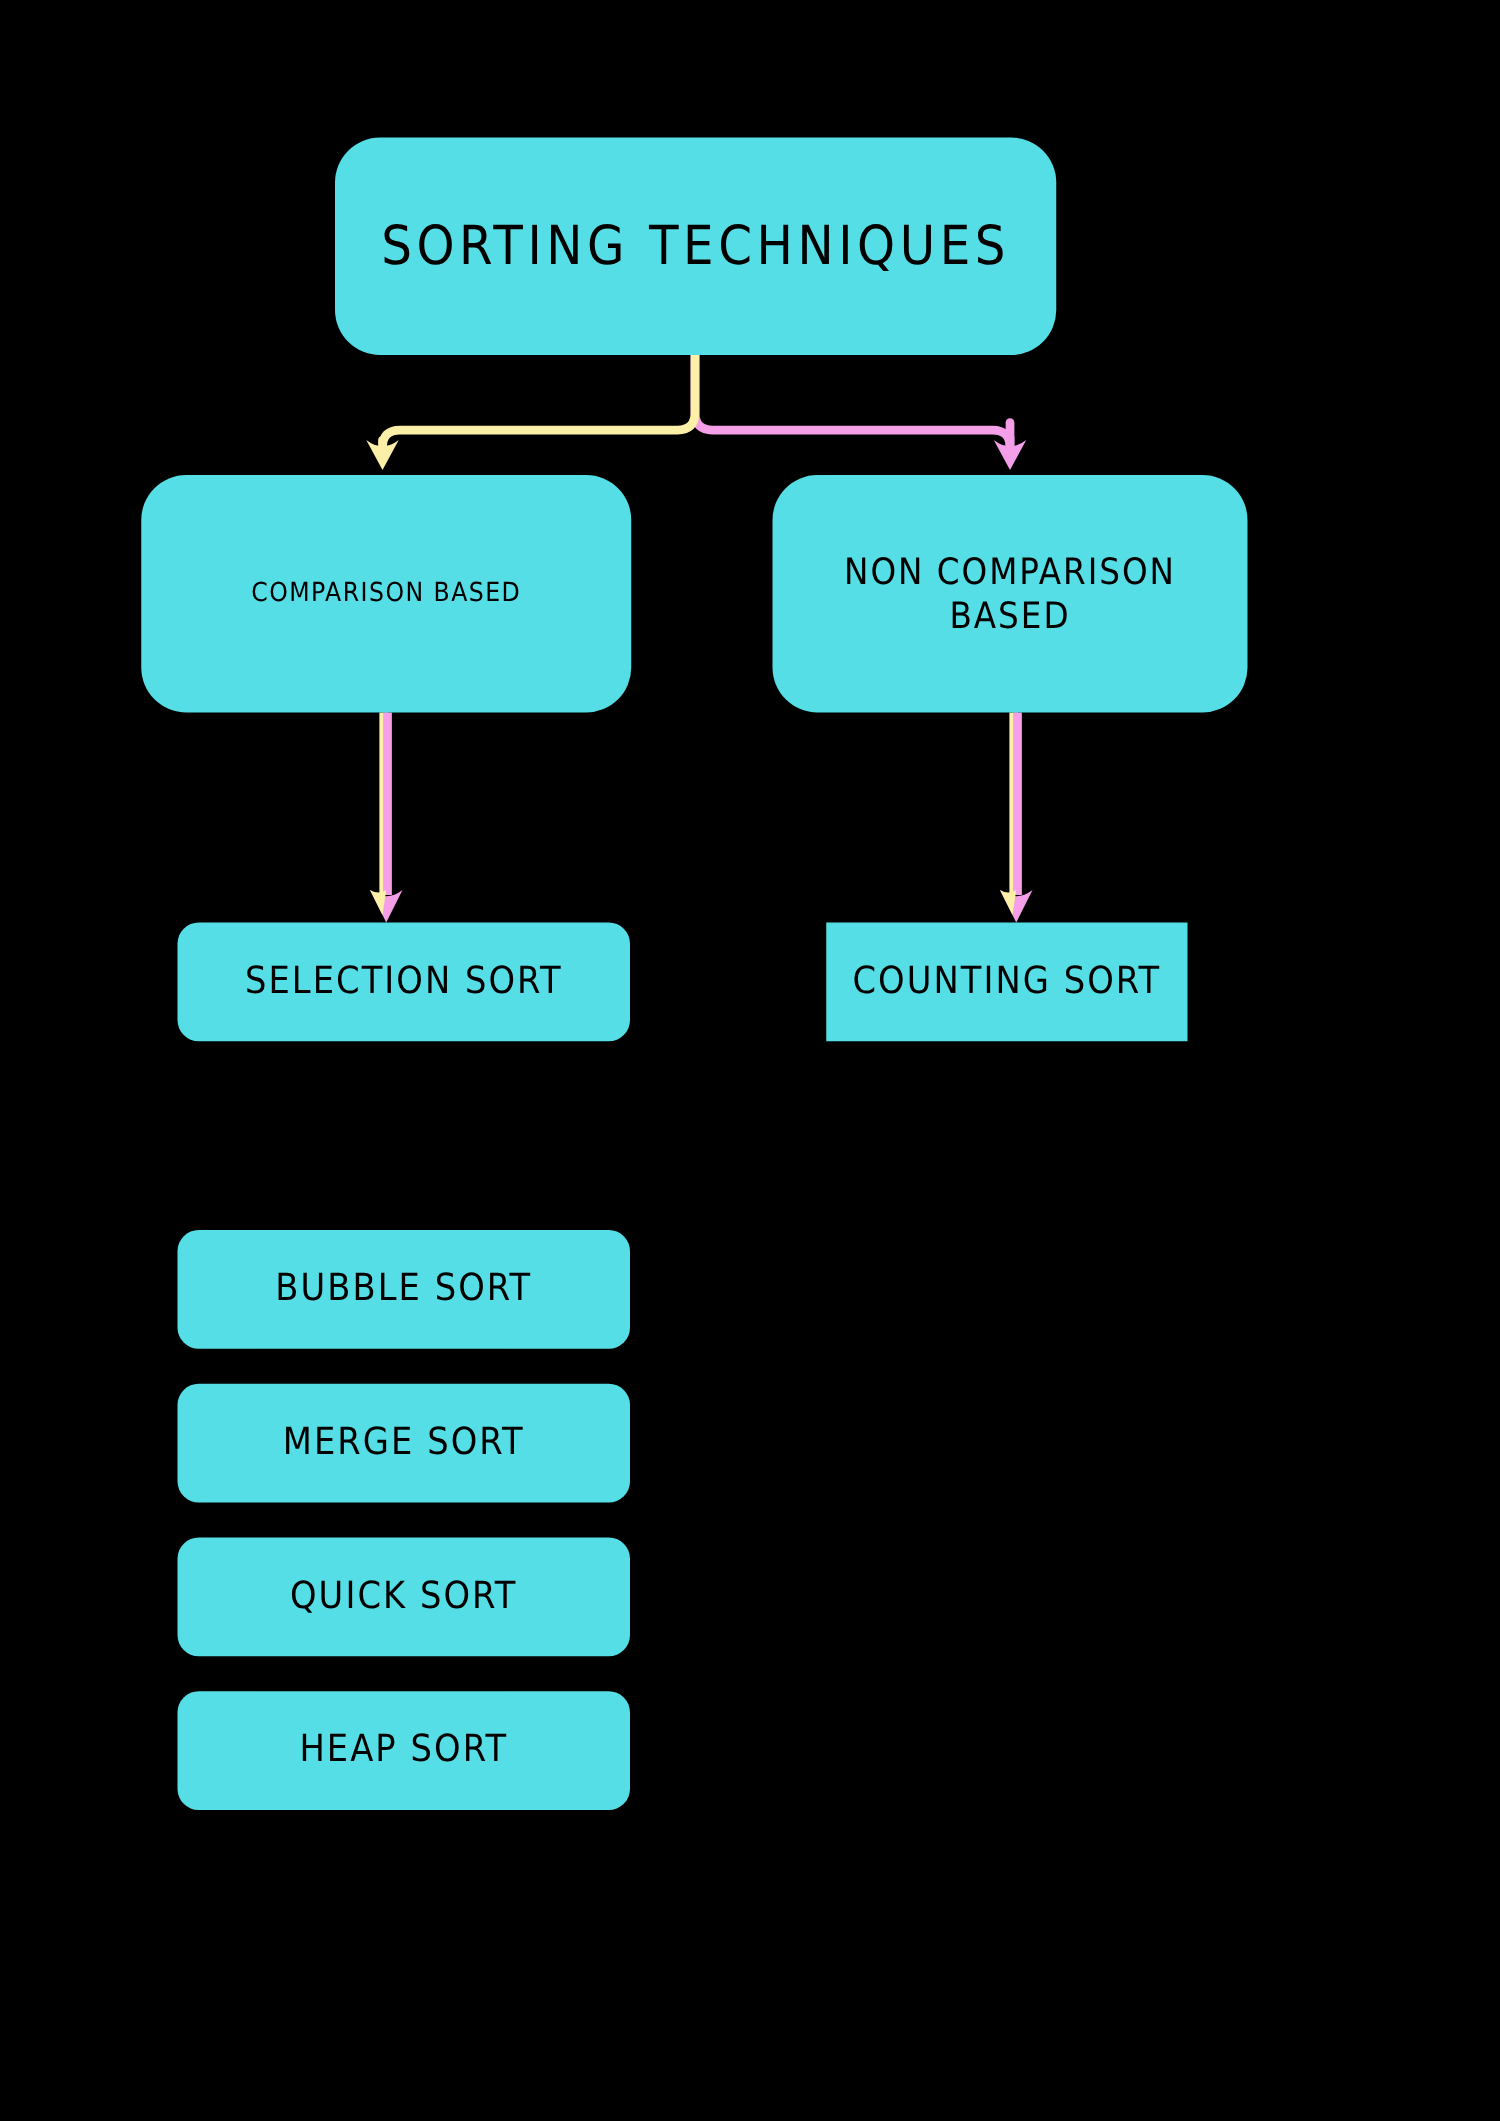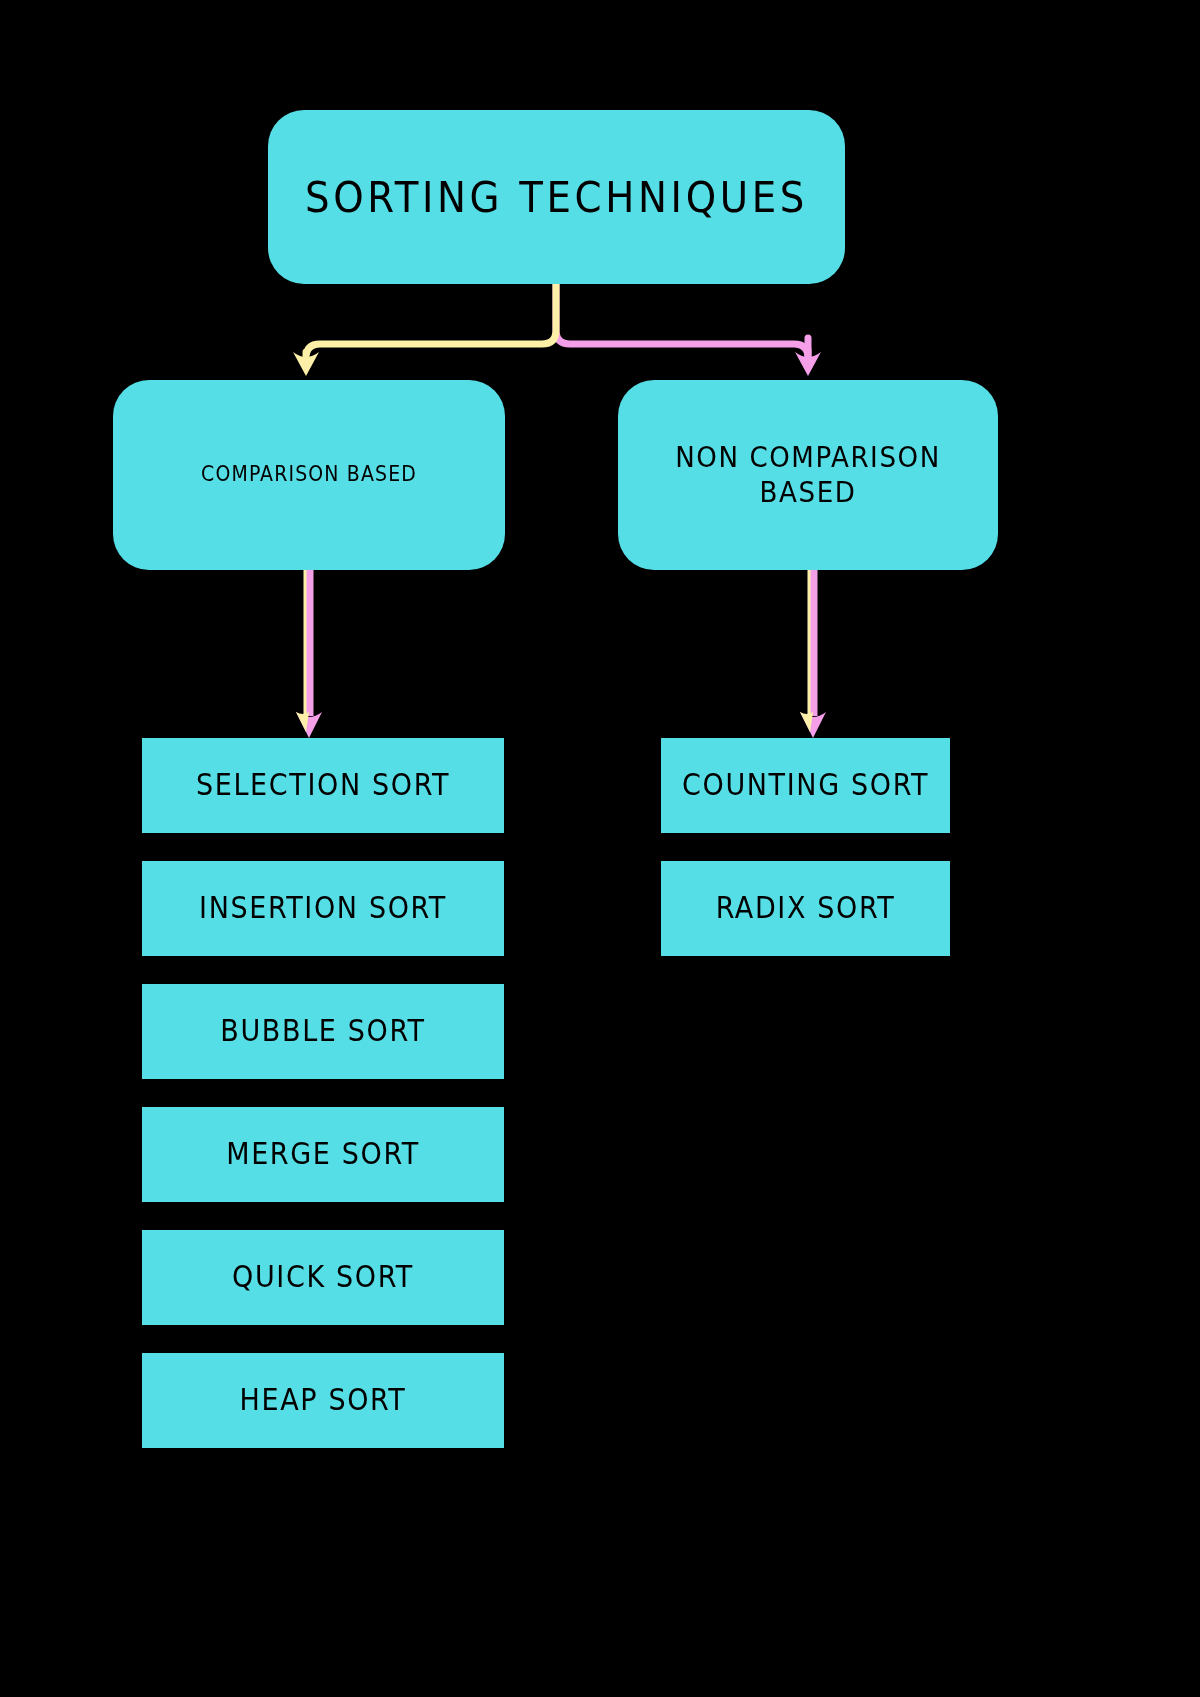--- a/index.html
+++ b/index.html
@@ -76,21 +76,21 @@
     height: 190px;
     font-size: 29px;
     padding: 0 14px;
   }
 
   
   .leaf {
     font-size: 30px;
     height: 95px;
   }
-  .leaf.left-col  { left: 142px; width: 362px; }
+  .leaf.left-col  { left: 142px; width: 362px; border-radius: 17px; }
   .leaf.right-col { left: 661px; width: 289px; }
 </style>
 </head>
 <body>
 
 <div id="canvas">
 
   <svg class="svg-layer" viewBox="0 0 1200 1697" xmlns="http://www.w3.org/2000/svg">
 
     <g>
@@ -125,27 +125,25 @@
 
   <div class="node round" id="node-noncomparison">
     <span>
       <span>NON COMPARISON</span><br>
       <span>BASED</span>
     </span>
   </div>
 
   <div class="node leaf left-col" style="top:738px">SELECTION SORT</div>
 
-  <div class="node leaf left-col" style="top:861px">INSERTION SORT</div>
 
   <div class="node leaf left-col" style="top:984px">BUBBLE SORT</div>
 
   <div class="node leaf left-col" style="top:1107px">MERGE SORT</div>
 
   <div class="node leaf left-col" style="top:1230px">QUICK SORT</div>
 
   <div class="node leaf left-col" style="top:1353px">HEAP SORT</div>
 
   <div class="node leaf right-col" style="top:738px">COUNTING SORT</div>
 
-  <div class="node leaf right-col" style="top:861px">RADIX SORT</div>
 
 </div>
 
 </body></html>

